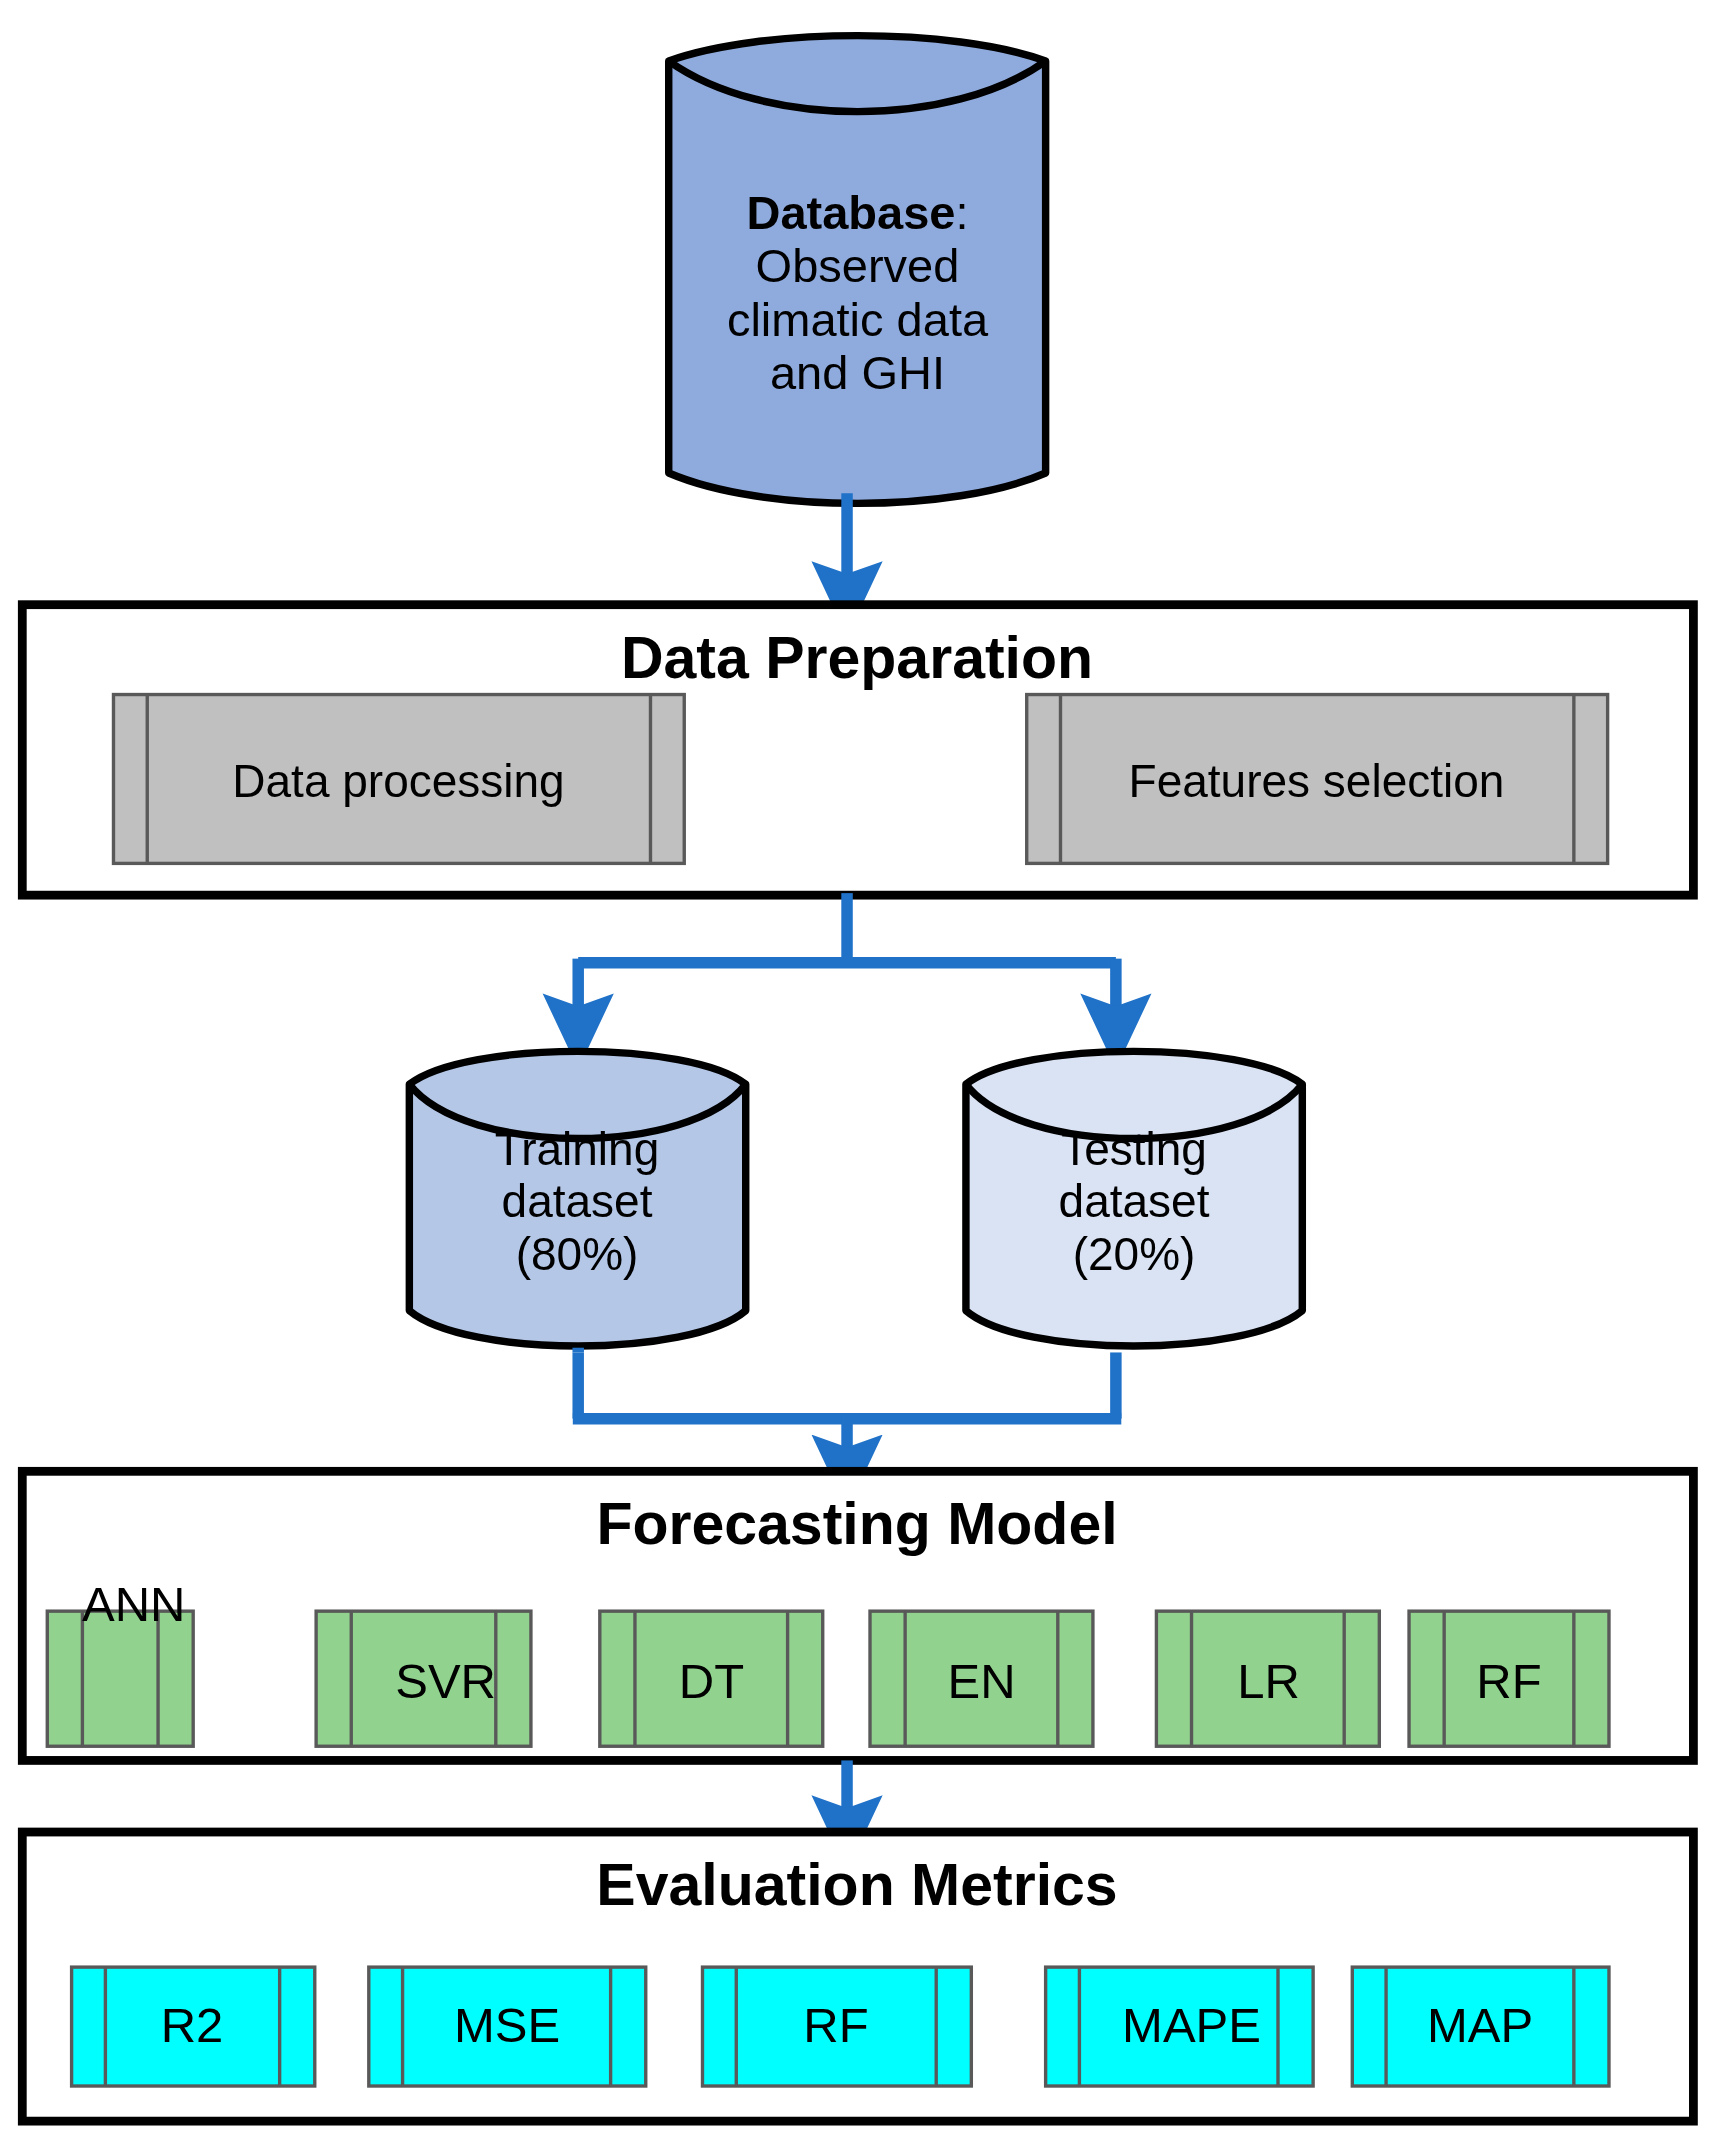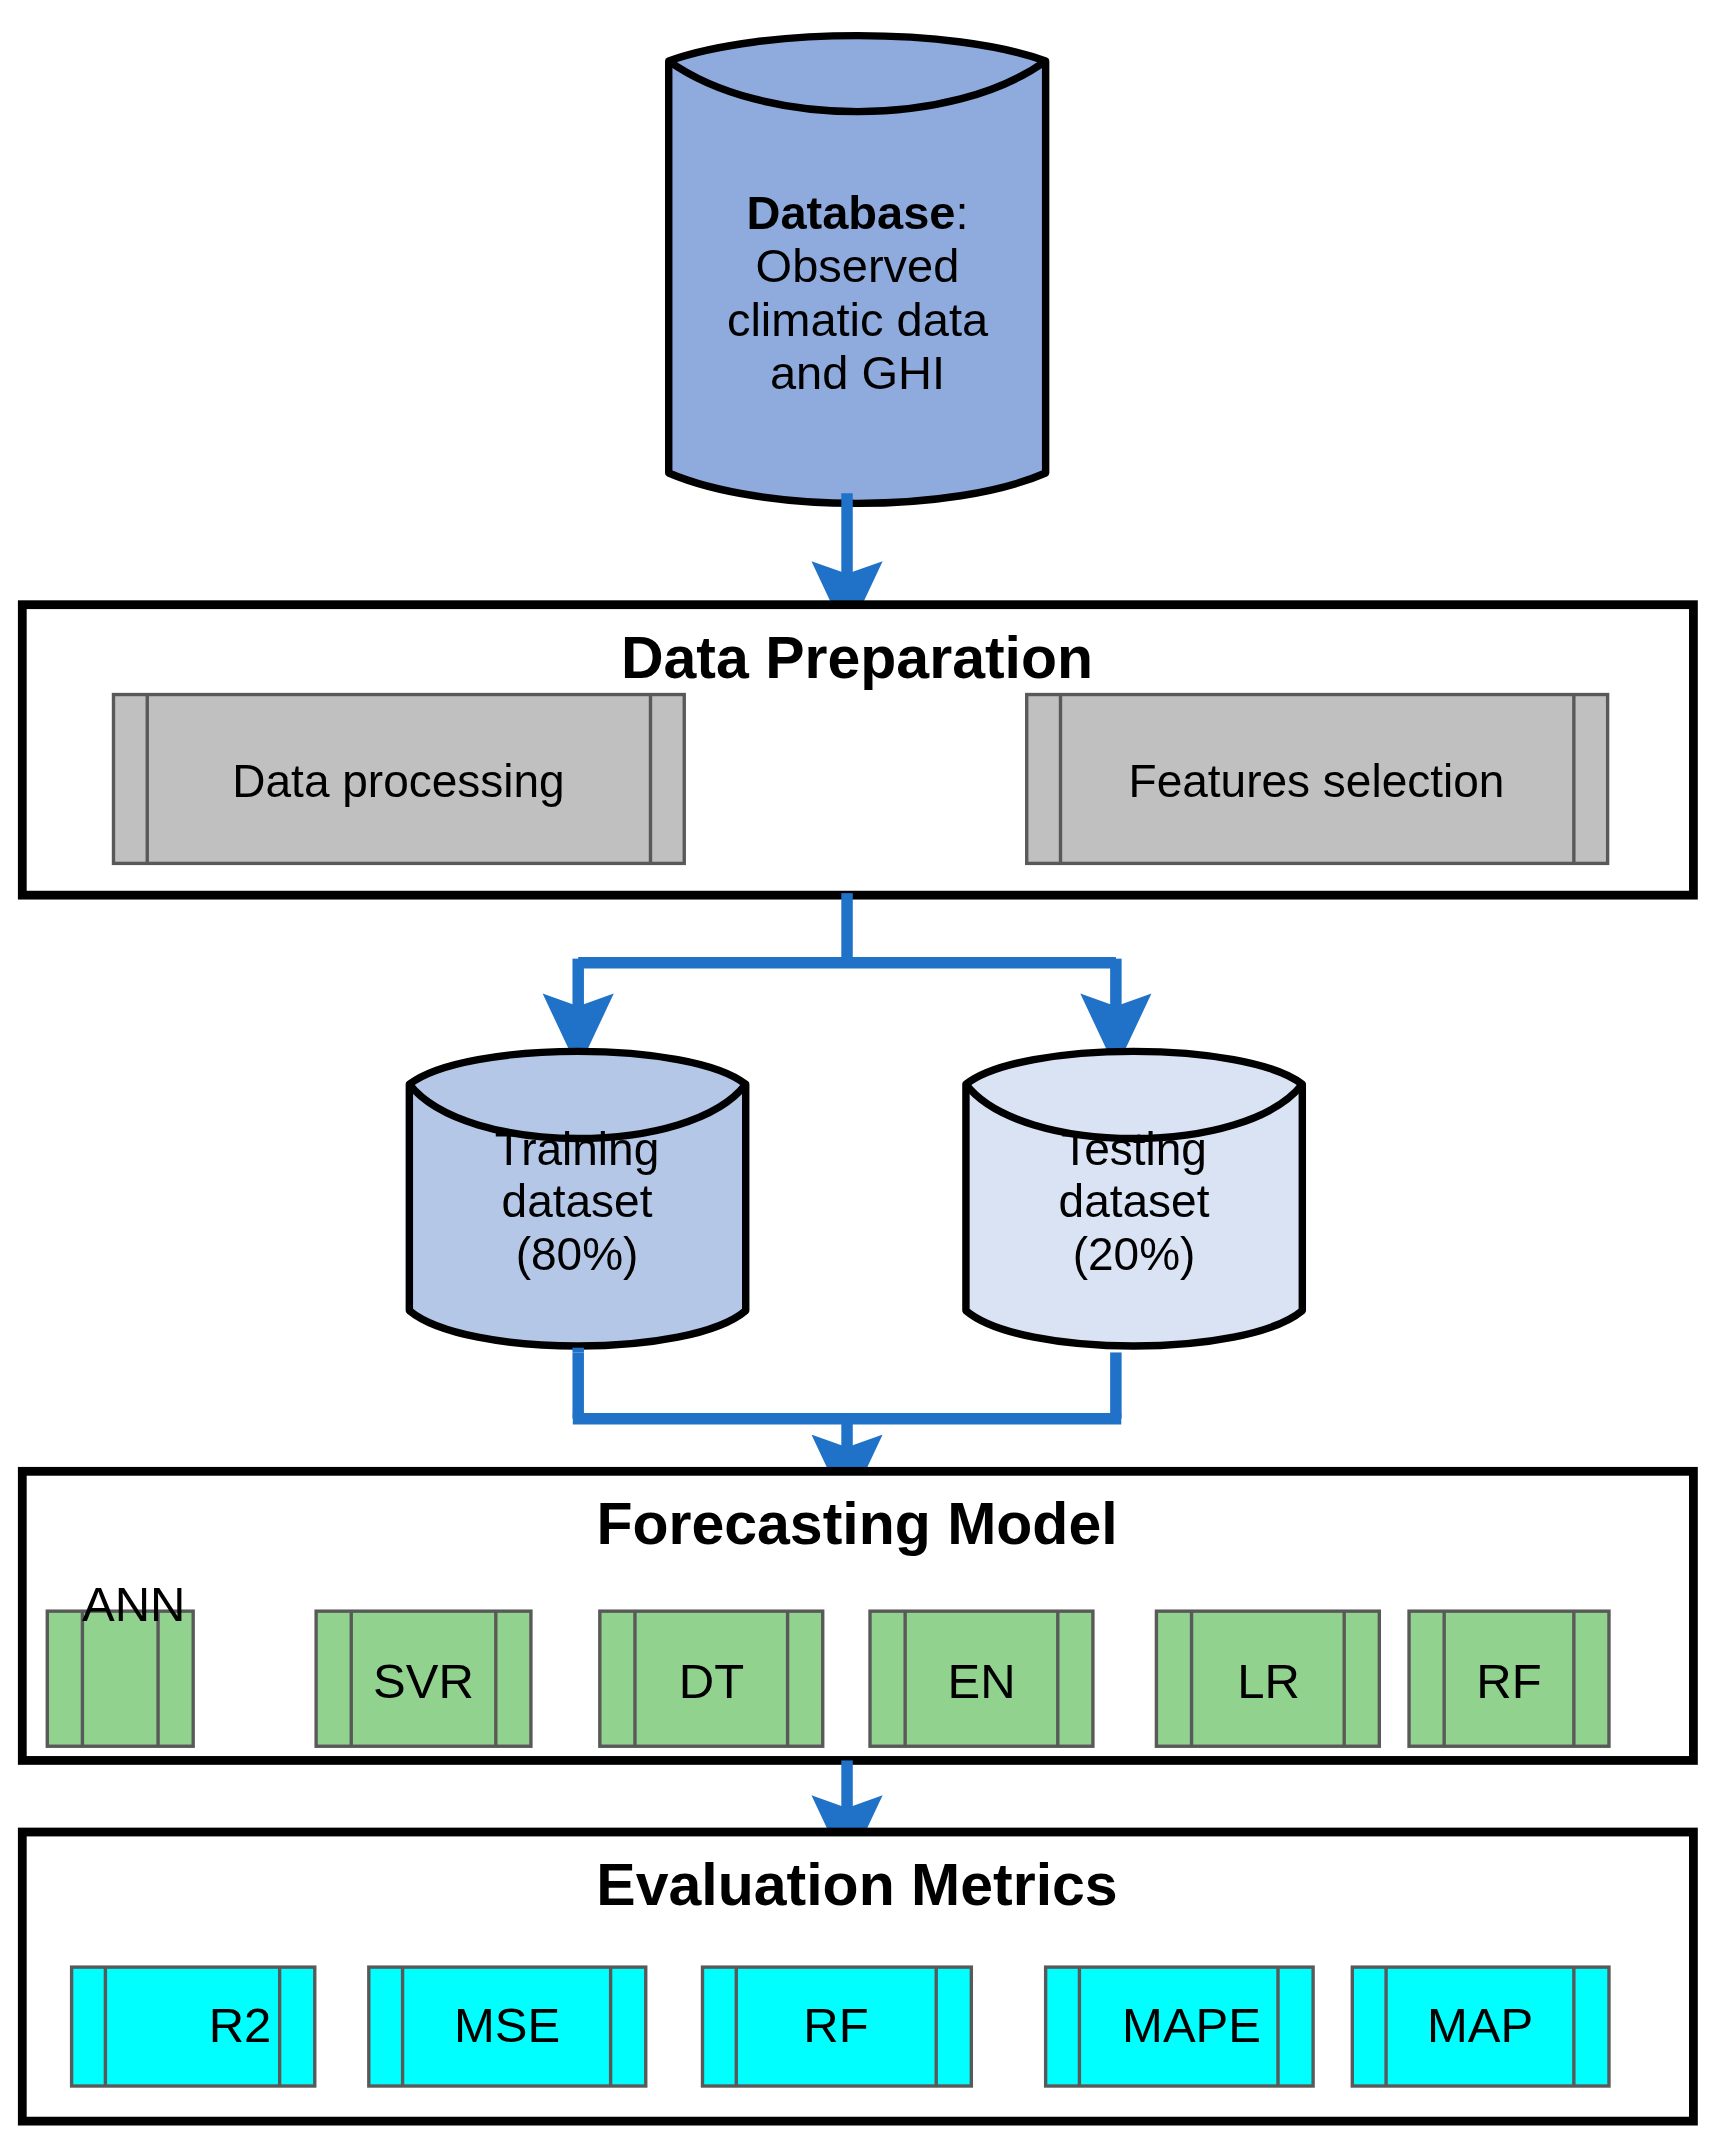--- a/index.html
+++ b/index.html
@@ -203,28 +203,28 @@
 dataset
 (80%)</div>
 
   <div class="txt cyl-label" style="left:966px; top:1123px; width:336px;">Testing
 dataset
 (20%)</div>
 
   <div class="txt section-title" style="left:428px; top:1491px; width:858px;">Forecasting Model</div>
 
   <div class="txt model-label" style="left:82px; top:1577px; width:80px;">ANN</div>
-  <div class="txt model-label" style="left:351px; top:1654px; width:145px;">SVR</div>
+  <div class="txt model-label" style="left:351px; top:1654px; width:145px;text-align:right;">SVR</div>
   <div class="txt model-label" style="left:635px; top:1654px; width:153px;">DT</div>
   <div class="txt model-label" style="left:905px; top:1654px; width:153px;">EN</div>
   <div class="txt model-label" style="left:1192px; top:1654px; width:153px;">LR</div>
   <div class="txt model-label" style="left:1444px; top:1654px; width:130px;">RF</div>
 
   <div class="txt section-title" style="left:428px; top:1852px; width:858px;">Evaluation Metrics</div>
 
-  <div class="txt metric-label" style="left:105px; top:1998px; width:174px;padding-left:48px;">R2</div>
+  <div class="txt metric-label" style="left:105px; top:1998px; width:174px;">R2</div>
   <div class="txt metric-label" style="left:403px; top:1998px; width:208px;">MSE</div>
   <div class="txt metric-label" style="left:736px; top:1998px; width:200px;">RF</div>
   <div class="txt metric-label" style="left:1079px; top:1998px; width:225px;">MAPE</div>
   <div class="txt metric-label" style="left:1386px; top:1998px; width:188px;">MAP</div>
 
 </div>
 
 
 </body></html>

